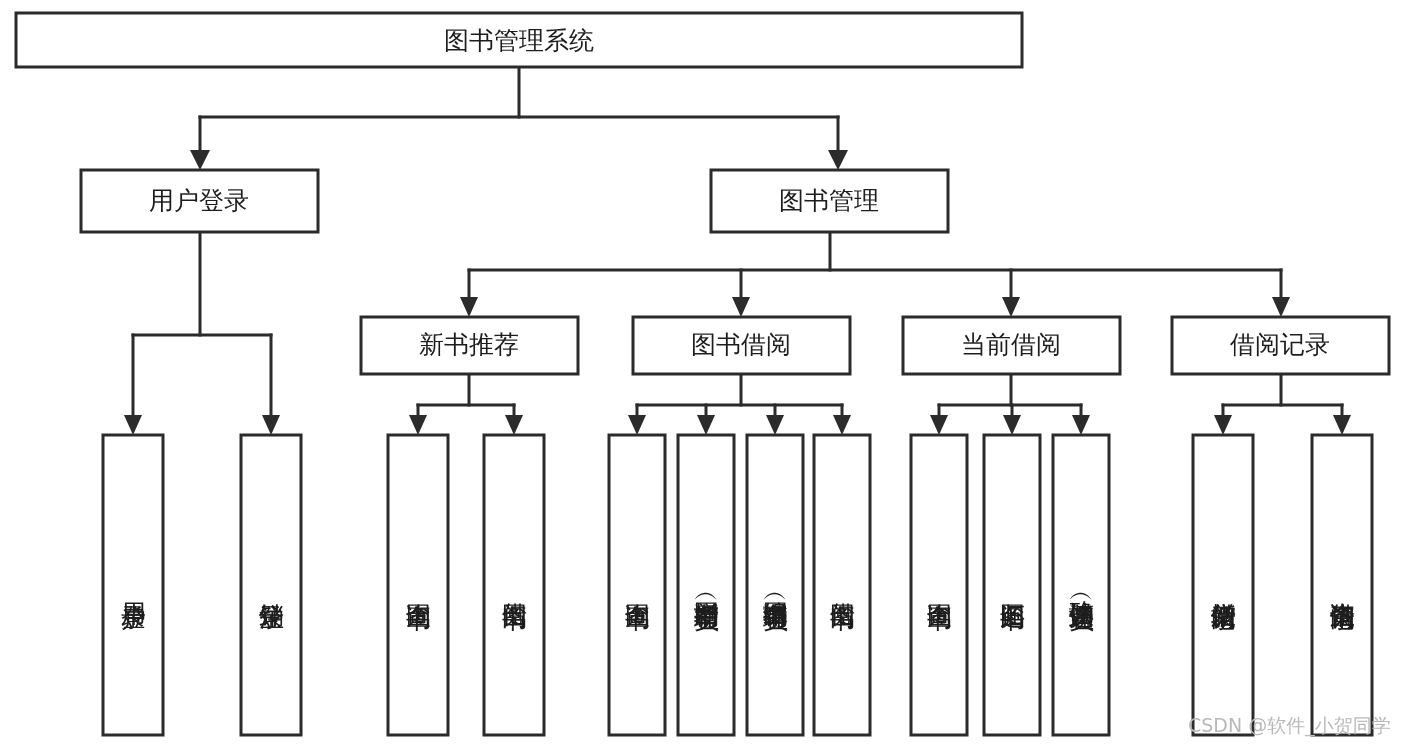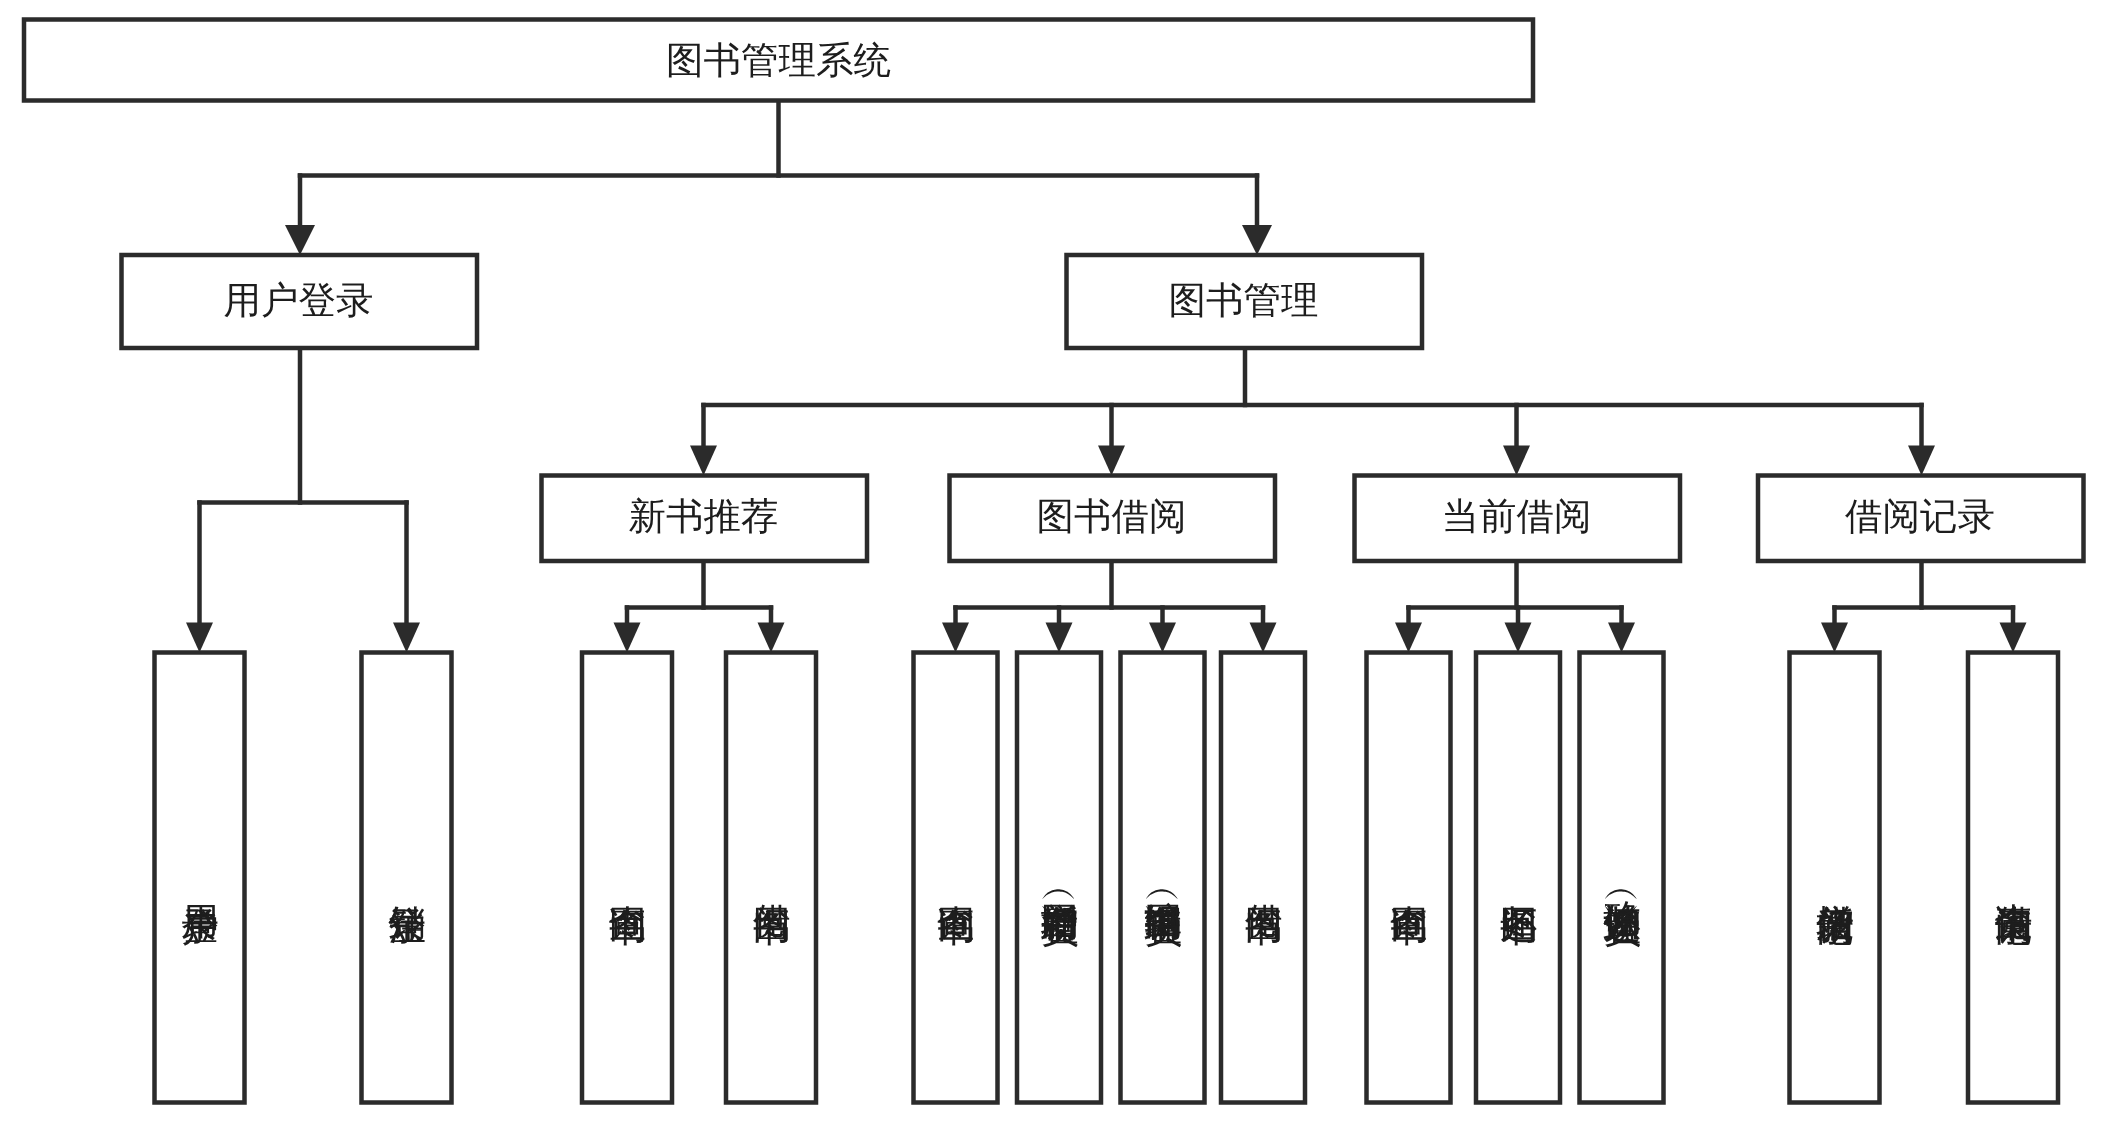--- a/index.html
+++ b/index.html
@@ -193,13 +193,14 @@
   <div class="node-label-v" style="left:609px; top:435px; width:56px; height:300px;">查询图书</div>
   <div class="node-label-v" style="left:678px; top:435px; width:56px; height:300px;">新增图书（管理员）</div>
   <div class="node-label-v" style="left:747px; top:435px; width:56px; height:300px;">编辑图书（管理员）</div>
   <div class="node-label-v" style="left:814px; top:435px; width:56px; height:300px;">借阅图书</div>
   <div class="node-label-v" style="left:911px; top:435px; width:56px; height:300px;">查询图书</div>
   <div class="node-label-v" style="left:984px; top:435px; width:56px; height:300px;">归还图书</div>
   <div class="node-label-v" style="left:1053px; top:435px; width:56px; height:300px;">确认归还（管理员）</div>
   <div class="node-label-v" style="left:1193px; top:435px; width:60px; height:300px;">新增借阅记录</div>
   <div class="node-label-v" style="left:1312px; top:435px; width:60px; height:300px;">查询借阅记录</div>
 
+  <div class="watermark">CSDN @软件_小贺同学</div>
 </div>
 
 </body></html>

